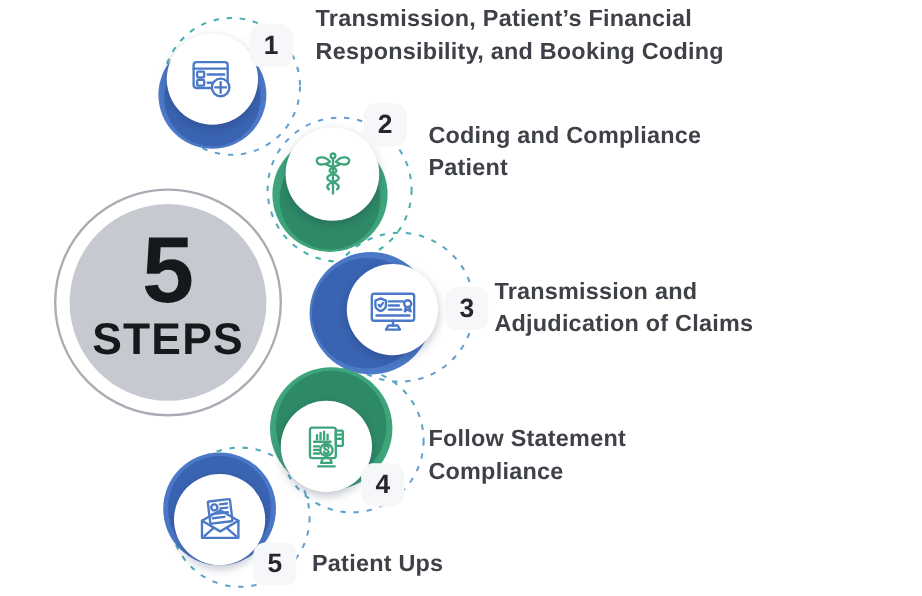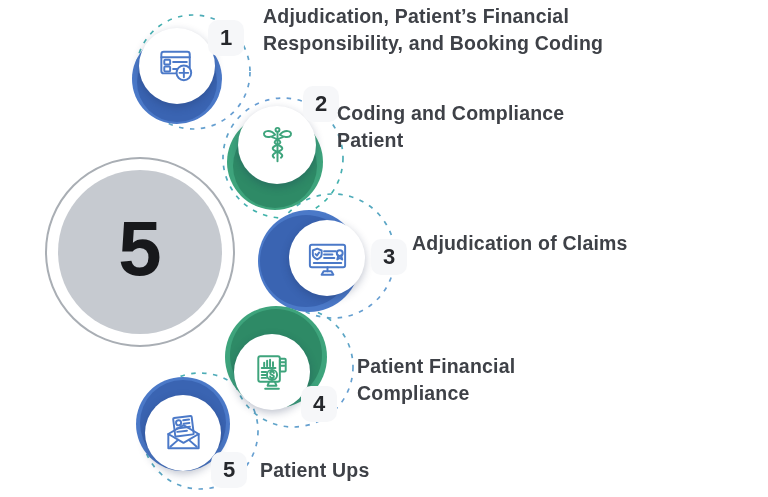--- a/index.html
+++ b/index.html
@@ -71,20 +71,21 @@
     <circle class="dashc" cx="193" cy="72" r="57" stroke="url(#g1)"></circle>
     <circle class="dashc" cx="283" cy="158" r="60" stroke="url(#g2)"></circle>
     <circle class="dashc" cx="333" cy="256" r="62" stroke="url(#g1)"></circle>
     <circle class="dashc" cx="293" cy="367" r="60" stroke="url(#g1)"></circle>
     <circle class="dashc" cx="200" cy="431" r="58" stroke="url(#g1)"></circle>
   </svg>
 
   <div class="center-ring">
     <div class="center-gray">
       <div class="center-num">5</div>
+      <div class="center-word">STEPS</div>
     </div>
   </div>
 
   <div class="step">
     <div class="bigc b" style="left:132px;top:34px;width:90px;height:90px"></div>
     <div class="darkc bd" style="left:137px;top:42px;width:80px;height:80px"></div>
     <div class="iconc" style="left:139px;top:28px;width:76px;height:76px">
       <svg class="ic ic-blue" viewBox="0 0 48 48">
         <rect x="7.5" y="9" width="29" height="22" rx="2.5"></rect>
         <line x1="7.5" y1="14.5" x2="36.5" y2="14.5"></line>
@@ -92,42 +93,42 @@
         <line x1="19.5" y1="19.5" x2="33.5" y2="19.5"></line>
         <rect x="10.5" y="24" width="6" height="5" rx="1"></rect>
         <line x1="19.5" y1="26.5" x2="26.5" y2="26.5"></line>
         <circle class="wfill" cx="30.5" cy="30.5" r="7.5"></circle>
         <line x1="30.5" y1="26" x2="30.5" y2="35"></line>
         <line x1="26" y1="30.5" x2="35" y2="30.5"></line>
       </svg>
     </div>
     <div class="chip" style="left:208px;top:20px">1</div>
     <div class="label" style="left:263px;top:3px">
-      <div>Adjudication, Patient’s Financial</div>
+      <div>Transmission, Patient’s Financial</div>
       <div>Responsibility, and Booking Coding</div>
     </div>
   </div>
 
   <div class="step">
     <div class="bigc g" style="left:227px;top:114px;width:96px;height:96px"></div>
     <div class="darkc gd" style="left:233px;top:124px;width:84px;height:84px"></div>
     <div class="iconc" style="left:238px;top:106px;width:78px;height:78px">
       <svg class="ic ic-green" viewBox="0 0 48 48">
         <circle cx="24" cy="8" r="2"></circle>
         <line x1="24" y1="11" x2="24" y2="40"></line>
         <path d="M21.5 13 C17 7.5 8.5 8.5 10.5 13.5 C12.5 17 18.5 15 21.5 13"></path>
         <path d="M26.5 13 C31 7.5 39.5 8.5 37.5 13.5 C35.5 17 29.5 15 26.5 13"></path>
         <path d="M18.5 15.5 C27 18.5 29.5 21 24 23.2 C18.5 25.4 16.5 28 24 30.5"></path>
         <path d="M29.5 15.5 C21 18.5 18.5 21 24 23.2 C29.5 25.4 31.5 28 24 30.5"></path>
         <path d="M24 30.5 C29 32.2 30 34.5 27.5 36.5"></path>
         <path d="M24 30.5 C19 32.2 18 34.5 20.5 36.5"></path>
       </svg>
     </div>
     <div class="chip" style="left:303px;top:86px">2</div>
-    <div class="label" style="left:337px;top:100px">
+    <div class="label" style="left:357px;top:100px">
       <div>Coding and Compliance</div>
       <div>Patient</div>
     </div>
   </div>
 
   <div class="step">
     <div class="bigc b" style="left:258px;top:210px;width:102px;height:102px"></div>
     <div class="darkc bd" style="left:260px;top:215px;width:92px;height:92px"></div>
     <div class="iconc" style="left:289px;top:220px;width:76px;height:76px">
       <svg class="ic ic-blue" viewBox="0 0 48 48">
@@ -139,20 +140,21 @@
         <line x1="20.5" y1="23.5" x2="31" y2="23.5"></line>
         <circle cx="36.5" cy="18.5" r="3"></circle>
         <path d="M35 21 L34 25 L36.5 23.5 L39 25 L38 21"></path>
         <line x1="10" y1="28.5" x2="38" y2="28.5"></line>
         <line x1="24" y1="33" x2="24" y2="37"></line>
         <path d="M20 37 H28 L30 40.5 H18 Z"></path>
       </svg>
     </div>
     <div class="chip" style="left:371px;top:239px">3</div>
     <div class="label" style="left:412px;top:230px">
+      <div>Transmission and</div>
       <div>Adjudication of Claims</div>
     </div>
   </div>
 
   <div class="step">
     <div class="bigc g" style="left:225px;top:306px;width:102px;height:102px"></div>
     <div class="darkc gd" style="left:230px;top:309px;width:92px;height:92px"></div>
     <div class="iconc" style="left:234px;top:334px;width:76px;height:76px">
       <svg class="ic ic-green" viewBox="0 0 48 48">
         <rect x="9.5" y="7.5" width="22" height="26" rx="2"></rect>
@@ -170,21 +172,21 @@
         <circle class="wfill" cx="23.5" cy="26.5" r="5.2"></circle>
         <path d="M25.4 24.6 C25.4 23.6 24.5 22.9 23.5 22.9 C22.5 22.9 21.6 23.6 21.6 24.5 C21.6 26.8 25.4 25.9 25.4 28.1 C25.4 29 24.5 29.7 23.5 29.7 C22.5 29.7 21.6 29 21.6 28"></path>
         <line x1="23.5" y1="21.9" x2="23.5" y2="22.9"></line>
         <line x1="23.5" y1="29.7" x2="23.5" y2="31.1"></line>
         <path d="M20.5 33.5 L19 37.5 H28 L26.5 33.5"></path>
         <line x1="16.5" y1="40.5" x2="30.5" y2="40.5"></line>
       </svg>
     </div>
     <div class="chip" style="left:301px;top:386px">4</div>
     <div class="label" style="left:357px;top:353px">
-      <div>Patient Financial</div>
+      <div>Follow Statement</div>
       <div>Compliance</div>
     </div>
   </div>
 
   <div class="step">
     <div class="bigc b" style="left:136px;top:377px;width:94px;height:94px"></div>
     <div class="darkc bd" style="left:140px;top:380px;width:86px;height:86px"></div>
     <div class="iconc" style="left:145px;top:395px;width:76px;height:76px">
       <svg class="ic ic-blue" viewBox="0 0 48 48">
         <g transform="rotate(-7 24 17)">

